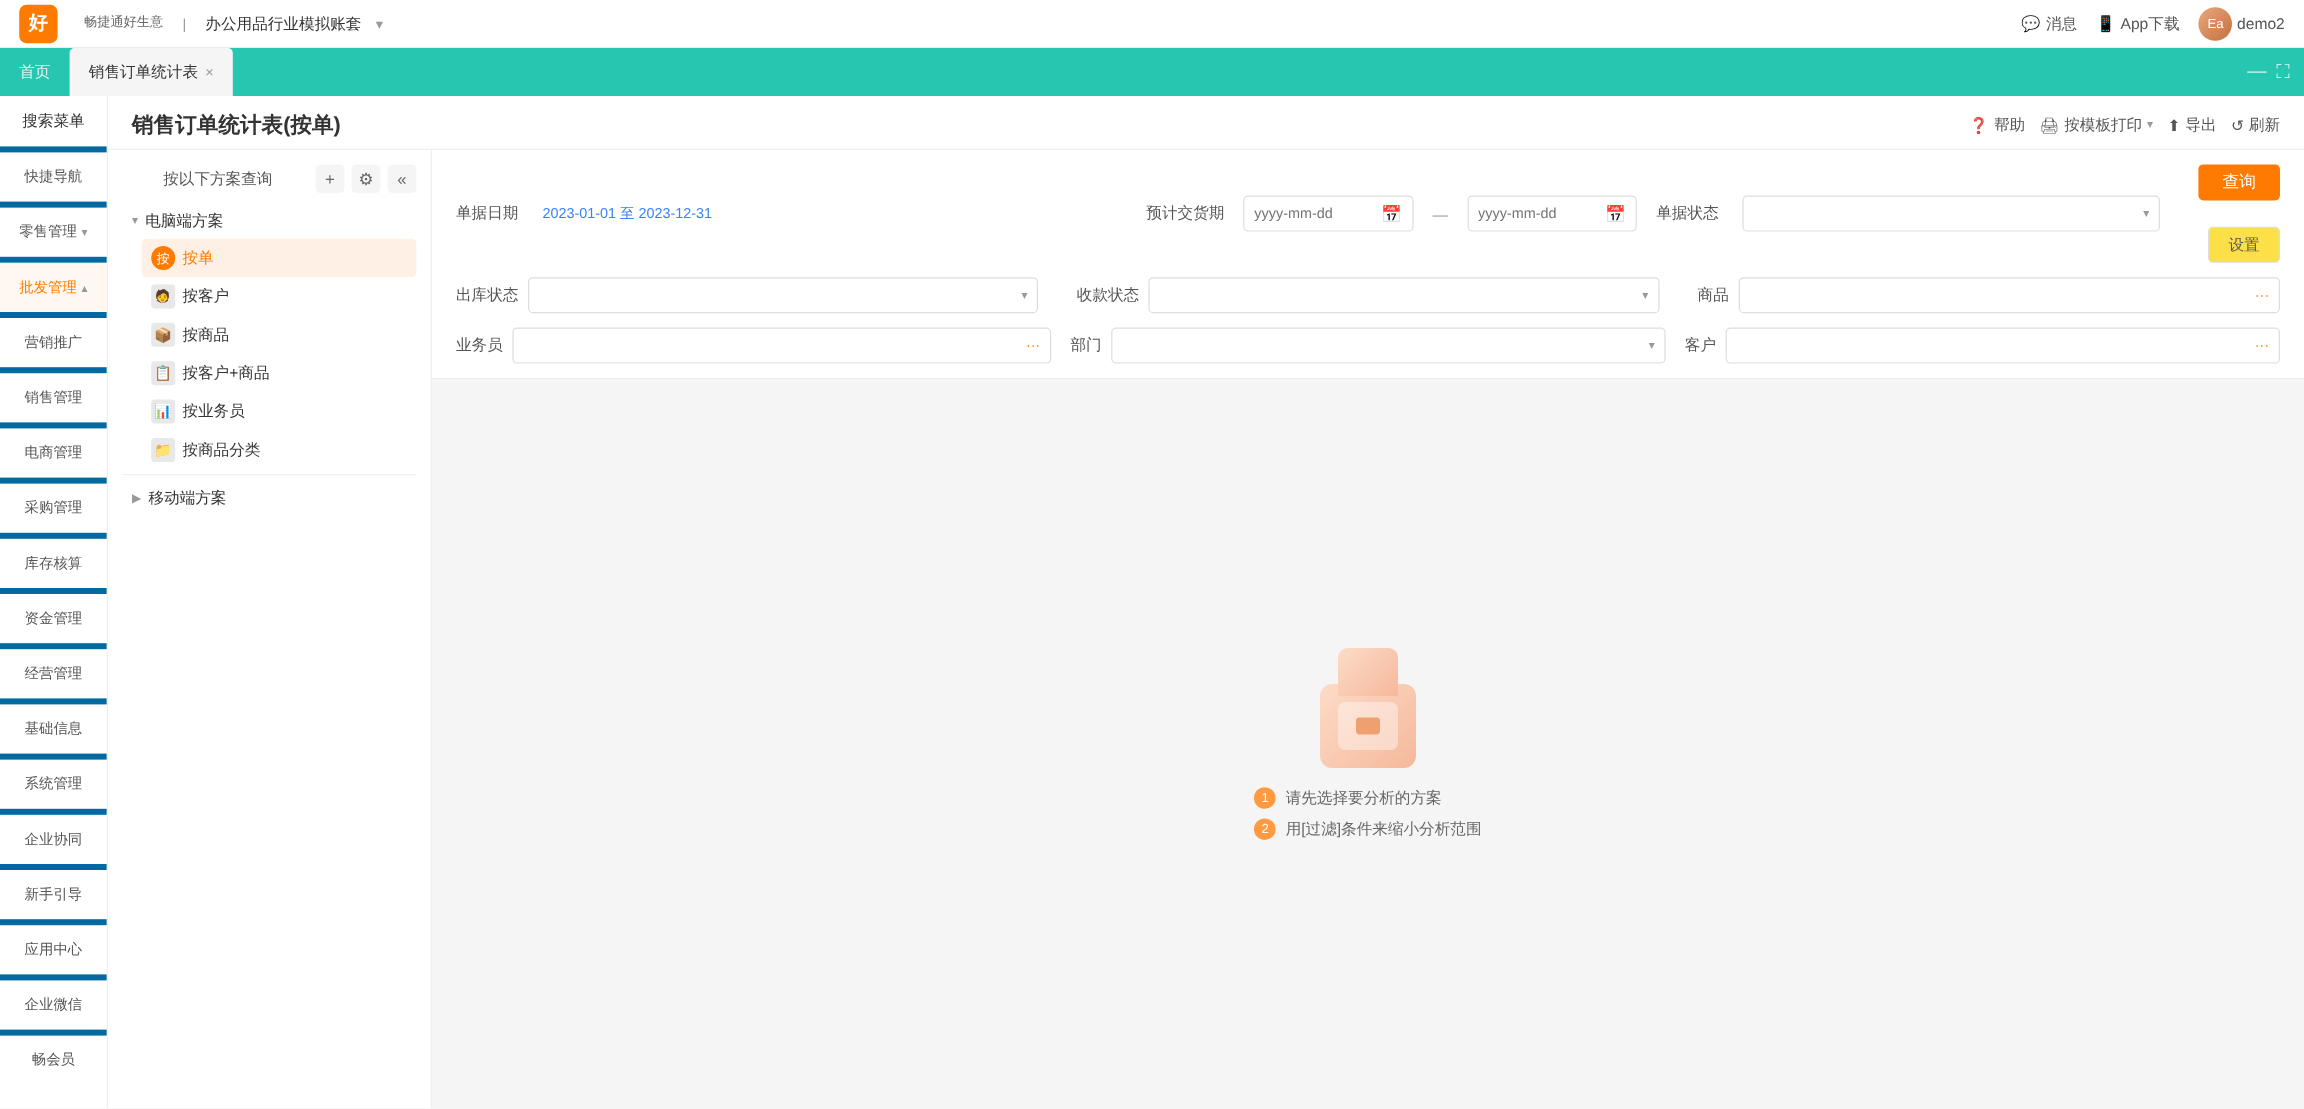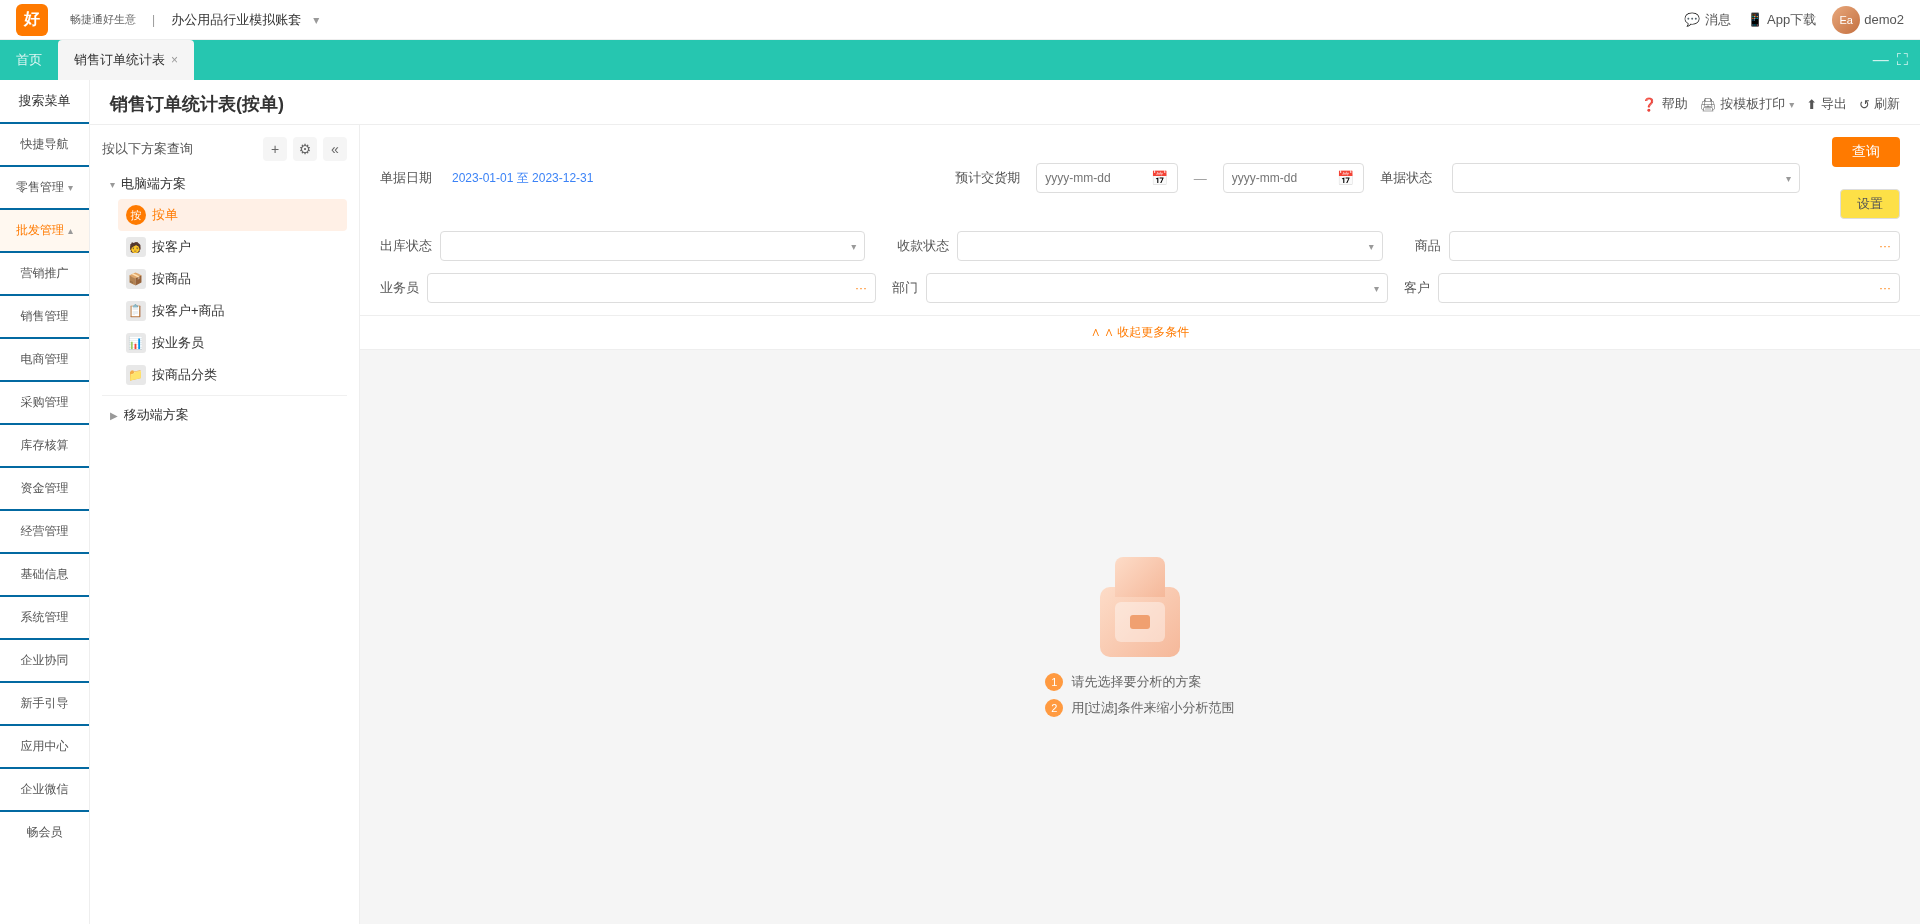--- a/index.html
+++ b/index.html
@@ -27,40 +27,40 @@
     .tab-action-btn { color: rgba(255,255,255,0.8); font-size: 16px; cursor: pointer; }
 
     
     .main { display: flex; flex: 1; overflow: hidden; }
 
     
     .sidebar { width: 90px; background: #fff; border-right: 1px solid #eee; display: flex; flex-direction: column; overflow-y: auto; flex-shrink: 0; }
     .sidebar-item { padding: 12px 4px; text-align: center; font-size: 12px; color: #555; cursor: pointer; display: flex; flex-direction: column; align-items: center; gap: 4px; }
     .sidebar-item.has-arrow { position: relative; flex-direction: row; justify-content: center; padding: 12px 8px; }
     .sidebar-item .arrow { font-size: 10px; color: #999; }
-    .sidebar-section { border-bottom: 2px solid #0369a1; text-align: right; }
+    .sidebar-section { border-bottom: 5px solid #0369a1; text-align: right; }
     .sidebar-item.search { font-size: 13px; color: #333; }
     .sidebar-item.nav { font-size: 12px; }
 
     
     .content { flex: 1; display: flex; flex-direction: column; overflow: hidden; }
 
     
     .page-header { padding: 12px 20px 8px; background: #fff; border-bottom: 1px solid #eee; display: flex; align-items: center; justify-content: space-between; flex-shrink: 0; }
     .page-title { font-size: 18px; font-weight: bold; color: #333; }
     .page-header-actions { display: flex; align-items: center; gap: 12px; }
     .header-action { display: flex; align-items: center; gap: 4px; font-size: 13px; color: #555; cursor: pointer; }
 
     
     .split-panel { display: flex; flex: 1; overflow: hidden; }
 
     
     .left-panel { width: 270px; background: #fff; border-right: 1px solid #eee; padding: 12px; overflow-y: auto; flex-shrink: 0; }
     .left-panel-header { display: flex; align-items: center; justify-content: space-between; margin-bottom: 8px; }
-    .left-panel-title { font-size: 13px; color: #555; font-weight: 500; }
+    .left-panel-title { font-size: 13px; color: #555; font-weight: 500; margin-left: 34px; }
     .left-panel-icons { display: flex; gap: 6px; }
     .left-panel-icon { width: 24px; height: 24px; border-radius: 4px; background: #f5f5f5; display: flex; align-items: center; justify-content: center; cursor: pointer; font-size: 14px; color: #666; }
 
     .tree-item { display: flex; align-items: center; gap: 6px; padding: 6px 8px; border-radius: 4px; cursor: pointer; font-size: 13px; color: #333; }
     .tree-item.active { background: #fff0e6; color: #ff7a00; }
     .tree-item.active .tree-icon { background: #ff7a00; color: #fff; }
     .tree-item .tree-icon { width: 20px; height: 20px; border-radius: 50%; background: #ff7a00; color: #fff; font-size: 11px; display: flex; align-items: center; justify-content: center; flex-shrink: 0; }
     .tree-item .tree-icon-sq { width: 20px; height: 20px; border-radius: 3px; background: #e8e8e8; color: #666; font-size: 10px; display: flex; align-items: center; justify-content: center; flex-shrink: 0; }
     .tree-child { padding-left: 16px; }
     .tree-section-header { display: flex; align-items: center; gap: 6px; padding: 6px 8px; font-size: 13px; color: #333; cursor: pointer; }
@@ -356,24 +356,20 @@
             <div class="filter-cell">
               <span class="filter-cell-label">客户</span>
               <div style="flex:1;height:30px;border:1px solid #ddd;border-radius:4px;background:#fff;display:flex;align-items:center;justify-content:flex-end;padding:0 8px;">
                 <span class="filter-more">···</span>
               </div>
             </div>
           </div>
 
         </div>
 
-        <div class="collapse-bar">
-          <span>∧</span>
-          <span>∧ 收起更多条件</span>
-        </div>
 
         <div class="empty-state">
           <div style="position:relative;width:120px;height:100px;">
 
             <div style="position:absolute;bottom:0;left:20px;width:80px;height:70px;background:linear-gradient(135deg,#fddcc8,#f5b89a);border-radius:10px;display:flex;align-items:center;justify-content:center;">
               <div style="width:50px;height:40px;background:rgba(255,255,255,0.4);border-radius:6px;display:flex;align-items:center;justify-content:center;">
                 <div style="width:20px;height:14px;background:#f0a070;border-radius:3px;"></div>
               </div>
             </div>
             <div style="position:absolute;top:0;left:35px;width:50px;height:40px;background:linear-gradient(135deg,#fddcc8,#f5b89a);border-radius:8px 8px 0 0;"></div>

